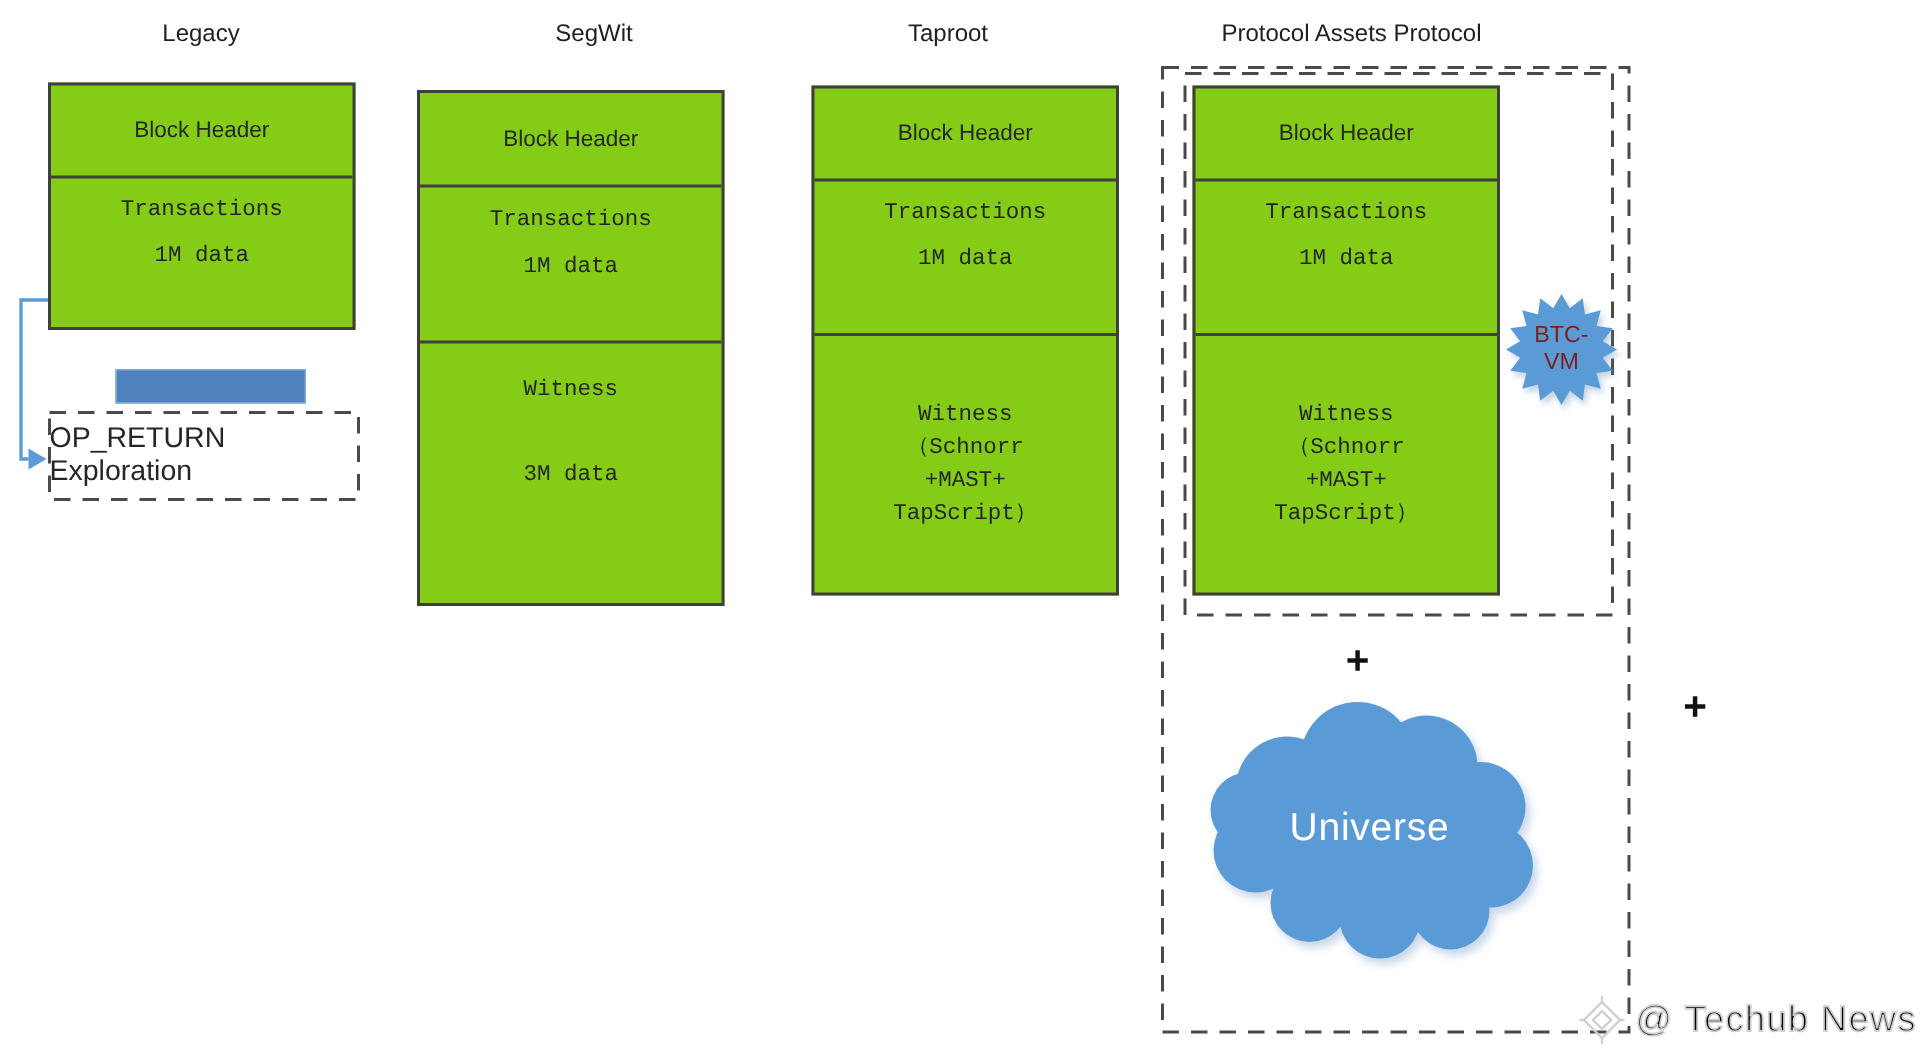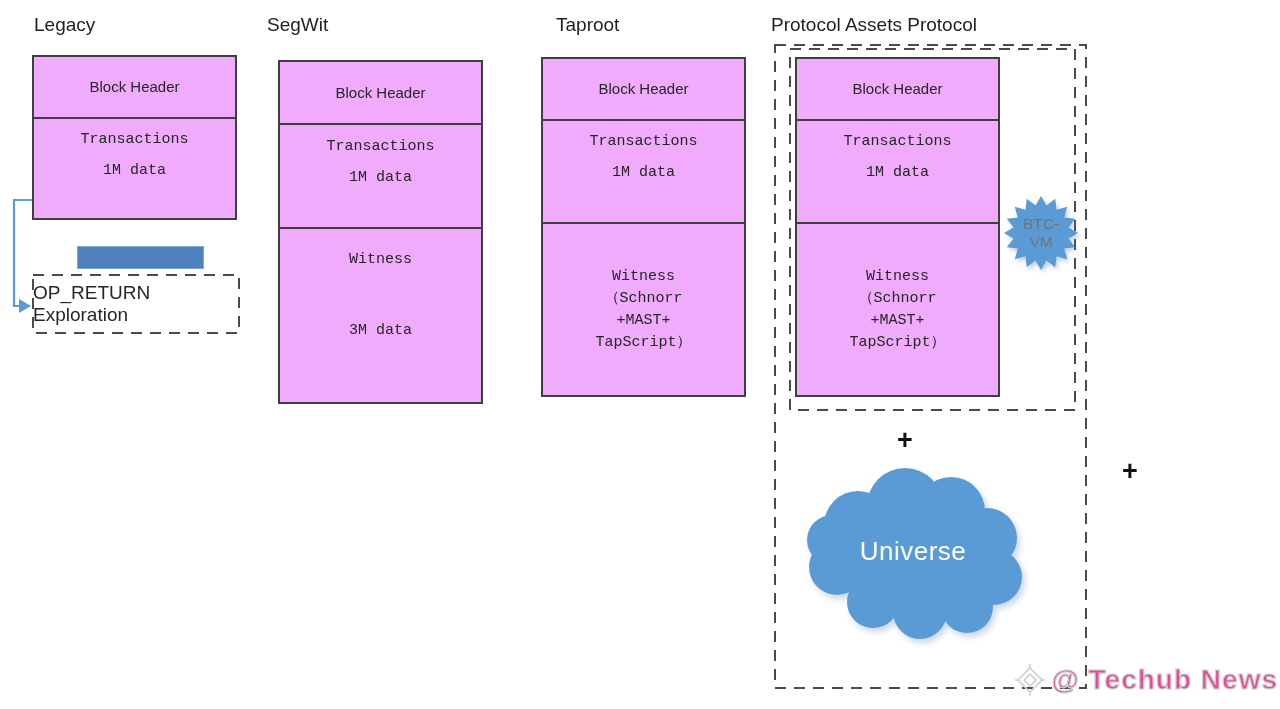--- a/index.html
+++ b/index.html
@@ -5,25 +5,25 @@
   :root{
     --bar:#4f81bd; --accent:#5b9bd5; --border:#3f3f3f; --dash:#4a4a4a;
     --text:#262626; --wm:#cfcfcf;
   }
   html,body{margin:0;padding:0;background:#fff;}
   #stage{
     position:relative; width:1280px; height:709px; background:#ffffff;
     overflow:hidden; font-family:"Liberation Sans", sans-serif; color:var(--text);
   }
   .col-title{
-    position:absolute; top:14px; height:20px; 
-    font-size:19px; color:#1f1f1f;
+    position:absolute; top:14px; height:20px; text-align:center;
+    font-size:16px; color:#1f1f1f;
   }
   .block{
-    position:absolute; background:#f0abfc; border:2px solid var(--border);
+    position:absolute; background:#84cc16; border:2px solid var(--border);
     box-sizing:border-box; display:flex; flex-direction:column;
   }
   .sec{
     box-sizing:border-box; display:flex; flex-direction:column; align-items:center;
     font-size:15px; line-height:16px;
   }
   .sec.divided{border-top:2px solid var(--border);font-family:Liberation Mono, monospace;}
   .sec.center{justify-content:center;}
   .line{white-space:pre;}
   .witness-block{ text-align:center; line-height:22px; font-size:15px;}
@@ -35,64 +35,64 @@
     position:absolute; display:flex; align-items:center; justify-content:center;
     font-size:19px;
   }
   svg.underlay{position:absolute; left:0; top:0; z-index:0;}
   .overlay{position:absolute; z-index:2;}
   .star-wrap{position:absolute; z-index:3;}
   .star-wrap svg{filter:drop-shadow(2px 3px 2px rgba(100,140,190,.40));}
   .star-text{
     position:absolute; left:0; top:0; width:100%; height:100%;
     display:flex; flex-direction:column; align-items:center; justify-content:center;
-    color:#737373; z-index:4;
+    color:#7f1d1d; z-index:4;
   }
   .btc-star .star-text{font-size:15.5px; line-height:18px;}
   .tap-star .star-text{font-size:19px;}
   .cloud-wrap{position:absolute; left:801px; top:461px; width:224px; height:180px; z-index:3;}
   .cloud-wrap svg{filter:drop-shadow(3px 4px 3px rgba(100,140,190,.35));}
   .cloud-text{
     position:absolute; left:0; top:0; width:100%; height:100%;
     display:flex; align-items:center; justify-content:center;
     color:#fff; font-size:26px; letter-spacing:.5px; z-index:4;
   }
   .plus{
     position:absolute; width:40px; text-align:center; font-size:27px;
     font-weight:700; color:#111; z-index:3;
   }
   .watermark{
     position:absolute; right:2px; top:664px; display:flex; align-items:center;
     gap:6px; z-index:5;
   }
   .wm-text{
-    font-size:28px; letter-spacing:1px; color:#ec4899;
-    -webkit-text-stroke:1.2px var(--wm); font-weight:700;
+    font-size:24px; letter-spacing:1px; color:#000000;
+    -webkit-text-stroke:1.2px var(--wm); font-weight:400;
   }
 </style>
 </head>
 <body>
 
 <div id="stage">
 
   <svg class="underlay" width="1280" height="709">
 
     <rect x="33" y="275" width="206" height="58" fill="none" stroke="var(--dash)" stroke-width="2" stroke-dasharray="11 8"></rect>
 
     <rect x="775" y="45" width="311" height="643" fill="none" stroke="var(--dash)" stroke-width="2" stroke-dasharray="11 8"></rect>
 
     <rect x="790" y="49" width="285" height="361" fill="none" stroke="var(--dash)" stroke-width="2" stroke-dasharray="11 8"></rect>
 
     <path d="M 42 200 L 14 200 L 14 306 L 19 306" fill="none" stroke="var(--accent)" stroke-width="2.2"></path>
     <polygon points="19,299 31,306 19,313" fill="var(--accent)"></polygon>
   </svg>
 
   <div class="col-title" style="left:34px;width:200px">Legacy</div>
-  <div class="col-title" style="left:267px;width:200px">SegWit</div>
-  <div class="col-title" style="left:556px;width:200px">Taproot</div>
+  <div class="col-title" style="left:296px;width:200px">SegWit</div>
+  <div class="col-title" style="left:532px;width:200px">Taproot</div>
   <div class="col-title" style="left:771px;width:260px">Protocol Assets Protocol</div>
 
   <div class="block overlay" style="left:32px;top:55px;width:205px;height:165px">
     <div class="sec center" style="height:60px">
       <div class="line">Block Header</div>
     </div>
     <div class="sec divided" style="flex:1;padding-top:13px">
       <div class="line">Transactions</div>
       <div class="line" style="margin-top:15px">1M data</div>
     </div>
@@ -104,21 +104,21 @@
   <div class="block overlay" style="left:278px;top:60px;width:205px;height:344px">
     <div class="sec center" style="height:61px">
       <div class="line">Block Header</div>
     </div>
     <div class="sec divided" style="height:104px;padding-top:14px">
       <div class="line">Transactions</div>
       <div class="line" style="margin-top:15px">1M data</div>
     </div>
     <div class="sec divided" style="flex:1;padding-top:23px">
       <div class="line">Witness</div>
-      <div class="line" style="margin-top:55px">3M data</div>
+      <div class="line" style="margin-top:41px">3M data</div>
     </div>
   </div>
 
   <div class="block overlay" style="left:541px;top:57px;width:205px;height:340px">
     <div class="sec center" style="height:60px">
       <div class="line">Block Header</div>
     </div>
     <div class="sec divided" style="height:103px;padding-top:13px">
       <div class="line">Transactions</div>
       <div class="line" style="margin-top:15px">1M data</div>

